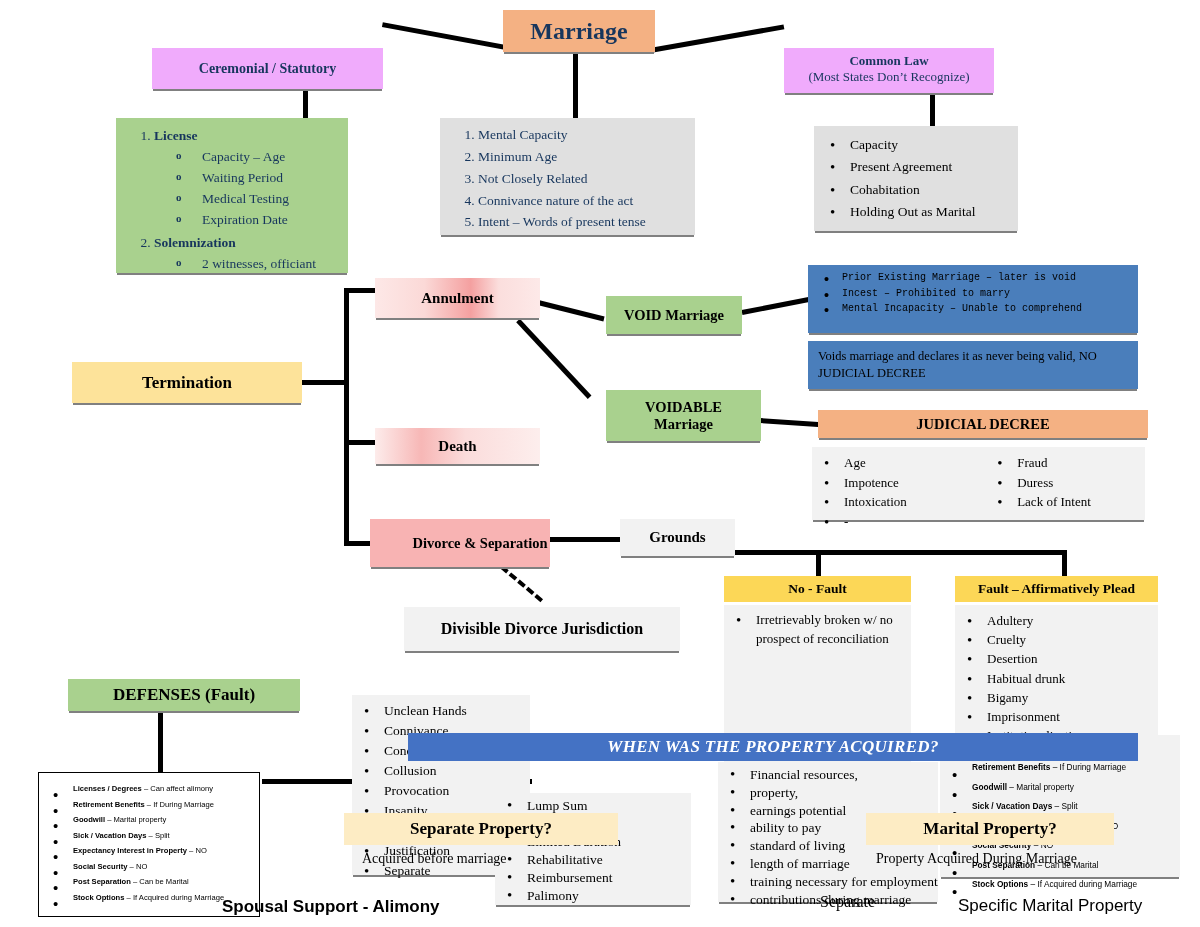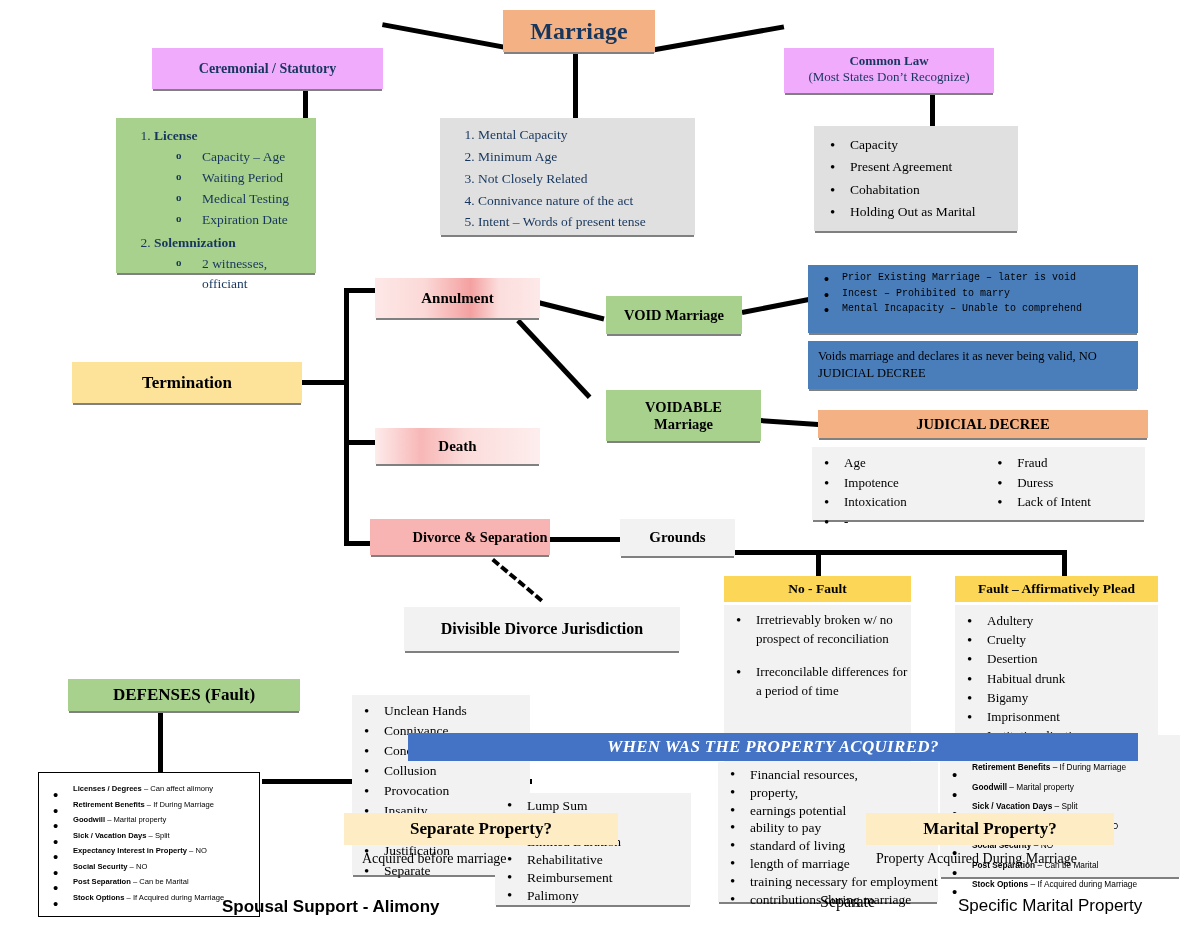--- a/index.html
+++ b/index.html
@@ -110,21 +110,21 @@
 
   <div class="box shadow c-blue ctr" style="left:152px; top:48px; width:231px; height:41px;">
     <span class="title" style="font-size:14px;">Ceremonial / Statutory</span>
   </div>
 
   <div class="box shadow c-blue" style="left:784px; top:48px; width:210px; height:45px; padding-top:5px;">
     <div class="title" style="font-size:13px;">Common Law</div>
     <div class="title" style="font-size:13px; font-weight:normal;">(Most States Don’t Recognize)</div>
   </div>
 
-  <div class="box shadow c-green" style="left:116px; top:118px; width:200px; height:155px; padding:8px 6px 6px 4px;">
+  <div class="box shadow c-green" style="left:116px; top:118px; width:232px; height:155px; padding:8px 6px 6px 4px;">
     <ol class="num navy" style="font-size:13.5px; line-height:1.55;">
       <li>
         <span style="font-weight:bold;">License</span>
         <ul class="sub" style="font-weight:normal;">
           <li>Capacity – Age</li>
           <li>Waiting Period</li>
           <li>Medical Testing</li>
           <li>Expiration Date</li>
         </ul>
       </li>
@@ -161,21 +161,21 @@
   </div>
 
   <div class="box shadow c-pinkA ctr" style="left:375px; top:278px; width:165px; height:40px;">
     <span class="title blk" style="font-size:15px;">Annulment</span>
   </div>
 
   <div class="box shadow c-pinkD ctr" style="left:375px; top:428px; width:165px; height:36px;">
     <span class="title blk" style="font-size:15px;">Death</span>
   </div>
 
-  <div class="box shadow c-pink ctr" style="left:370px; top:519px; width:180px; height:36px;padding-left:40px;">
+  <div class="box shadow c-pink ctr" style="left:370px; top:519px; width:180px; height:48px;padding-left:40px;">
     <span class="title blk" style="font-size:14.5px;">Divorce &amp; Separation</span>
   </div>
 
   <div class="box shadow c-lgray ctr" style="left:404px; top:607px; width:276px; height:44px;">
     <span class="title blk" style="font-size:16px;">Divisible Divorce Jurisdiction</span>
   </div>
 
   <div class="box shadow c-green ctr" style="left:606px; top:296px; width:136px; height:38px;">
     <span class="title blk" style="font-size:14.5px;">VOID Marriage</span>
   </div>
@@ -217,21 +217,20 @@
   <div class="box shadow c-lgray ctr" style="left:620px; top:519px; width:115px; height:37px;">
     <span class="title blk" style="font-size:15px;">Grounds</span>
   </div>
 
   <div class="box c-yellow2 ctr" style="left:724px; top:576px; width:187px; height:26px;">
     <span class="title blk" style="font-size:13.5px;">No - Fault</span>
   </div>
   <div class="box shadow c-lgray" style="left:724px; top:605px; width:187px; height:157px; padding:6px 0;">
     <ul class="plain blk" style="font-size:13px; line-height:1.45;">
       <li style="margin-bottom:14px;">Irretrievably broken w/ no prospect of reconciliation</li>
-      <li>Irreconcilable differences for a period of time</li>
     </ul>
   </div>
 
   <div class="box c-yellow2 ctr" style="left:955px; top:576px; width:203px; height:26px;">
     <span class="title blk" style="font-size:13.5px;">Fault – Affirmatively Plead</span>
   </div>
   <div class="box shadow c-lgray" style="left:955px; top:605px; width:203px; height:157px; padding:6px 0;">
     <ul class="plain blk" style="font-size:13px; line-height:1.48;">
       <li>Adultery</li>
       <li>Cruelty</li>

